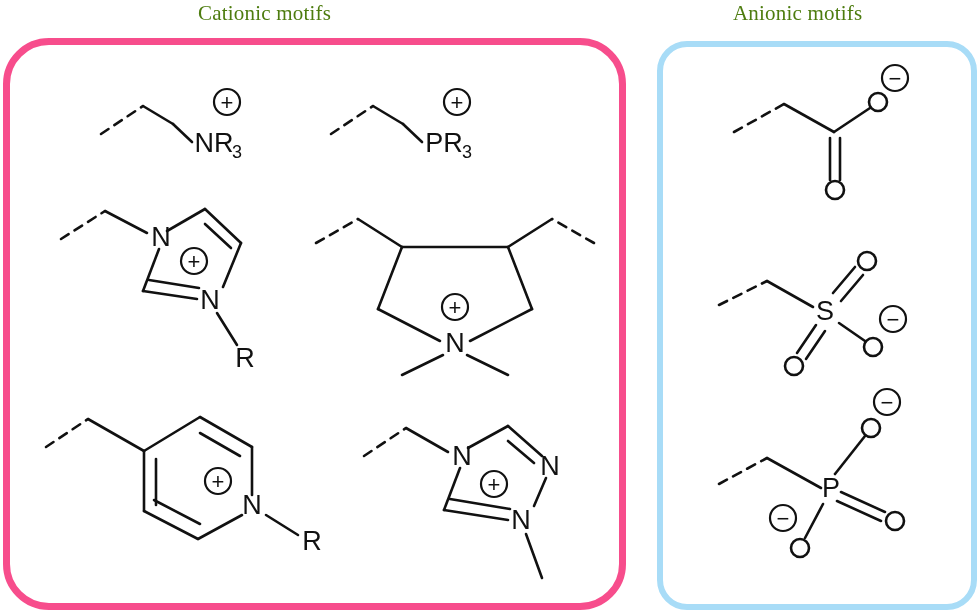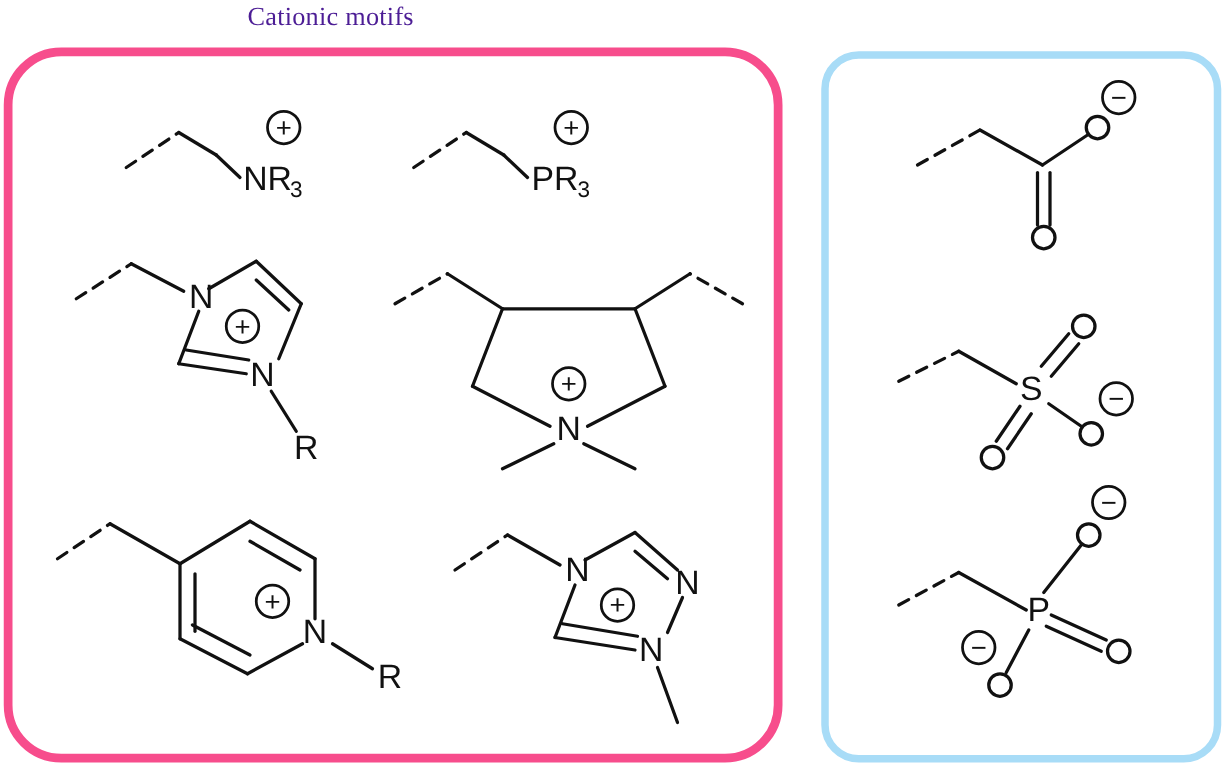--- a/index.html
+++ b/index.html
@@ -17,21 +17,21 @@
   .canvas {
     position: absolute;
     left: 0; top: 0;
     width: 979px;
     height: 614px;
   }
   .panel-title {
     position: absolute;
     font-family: "Liberation Serif", serif;
     font-size: 21px;
-    color: #4c1d95;
+    color: #4d7c0f;
     white-space: nowrap;
     letter-spacing: 0.2px;
   }
   #cationic-title { left: 198px; top: 1px; }
   #anionic-title  { left: 733px; top: 1px; }
 
   .motif-box {
     position: absolute;
     border-style: solid;
     background: transparent;
@@ -107,20 +107,21 @@
     stroke: none;
   }
 </style>
 </head>
 <body>
 
 <div class="canvas">
 
   <div class="panel-title" id="cationic-title">Cationic motifs</div>
 
+  <div class="panel-title" id="anionic-title">Anionic motifs</div>
 
   <div class="motif-box" id="cationic-box"></div>
 
   <div class="motif-box" id="anionic-box"></div>
 
   <svg class="struct" style="left:95px; top:72px;" width="190" height="90" viewBox="0 0 190 90">
     <line class="dash" x1="6" y1="62" x2="48" y2="34"></line>
     <polyline points="48,34 78,52"></polyline>
     <polyline points="78,52 97,70"></polyline>
     <text class="atom" x="119" y="73">NR</text>

